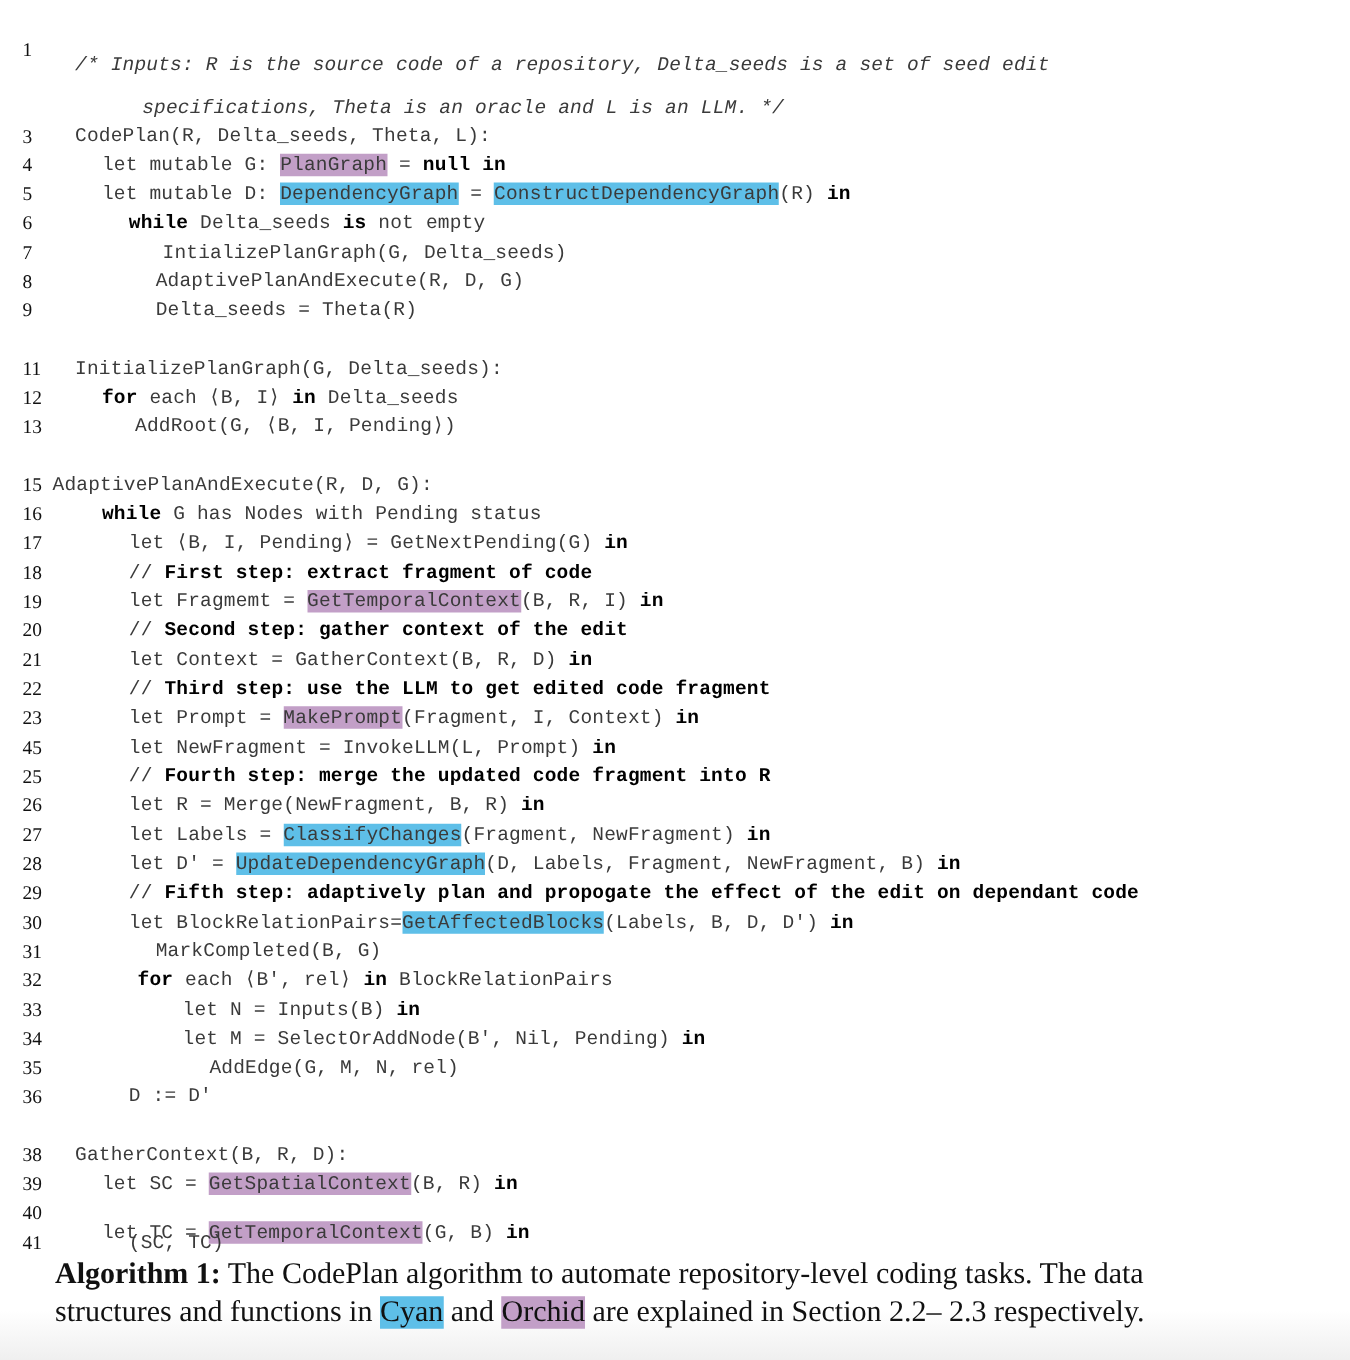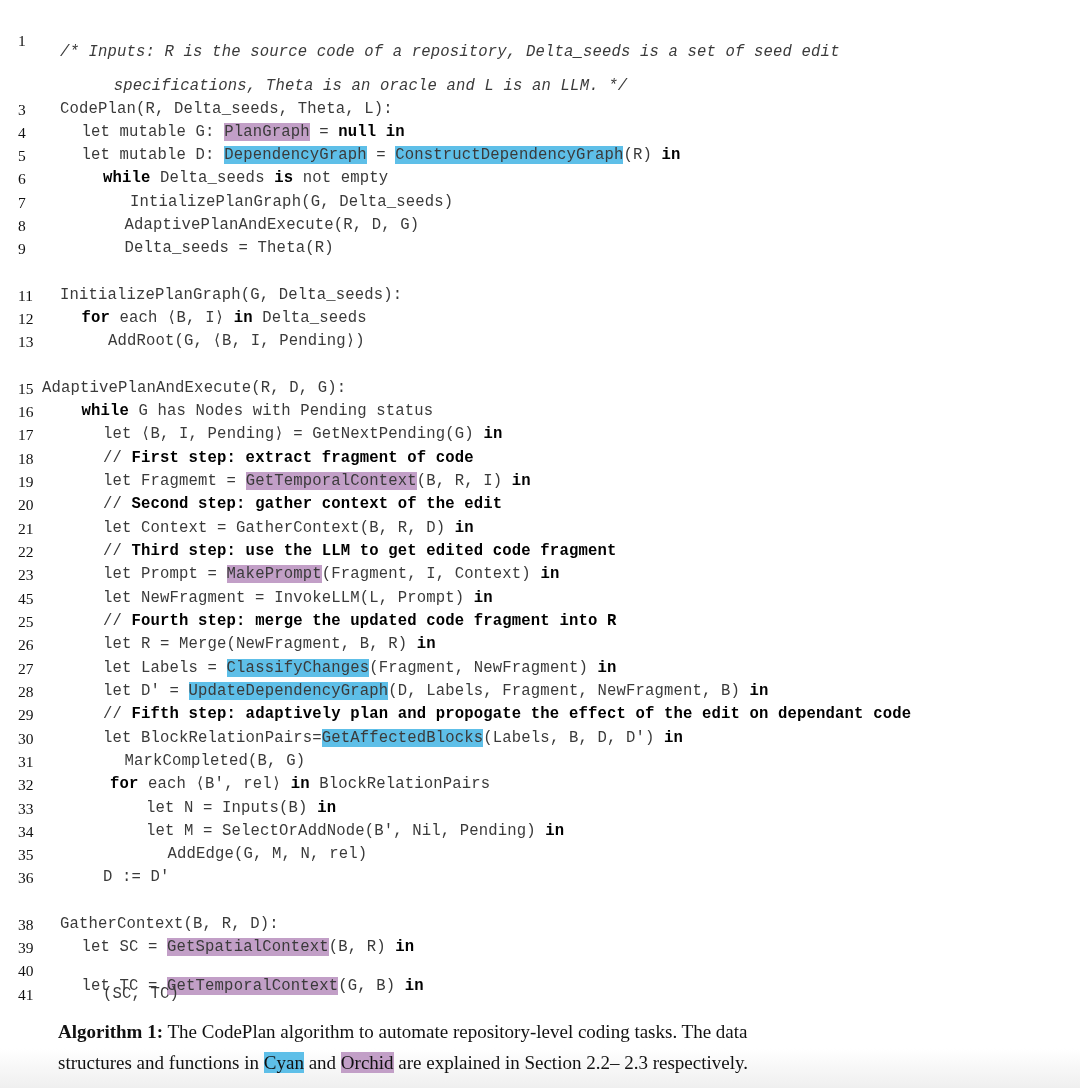--- a/index.html
+++ b/index.html
@@ -25,23 +25,23 @@
     .code {
       position: absolute; white-space: pre;
       font-family: "Liberation Mono", "DejaVu Sans Mono", monospace;
       font-size: 15.6px; color: #3a3a3a; letter-spacing: 0.15px;
     }
     .code .kw { font-weight: bold; color: #000000; }
     .code .cm-i { font-style: italic; color: #3a3a3a; }
     .hl-cyan { background: #5ebfe8; }
     .hl-orchid { background: #c29fc7; }
     .caption {
-      position: absolute; left: 58px; top: 1004px; width: 1010px;
+      position: absolute; left: 44px; top: 1004px; width: 1010px;
       font-family: "Liberation Serif", "DejaVu Serif", serif;
-      font-size: 19px; line-height: 31px; color: #111; margin-top: 12px;
+      font-size: 24px; line-height: 31px; color: #111;
     }
     .caption .cap-label { font-weight: bold; }
   </style>
 </head>
 <body>
 
 <div class="bottom-fade"></div>
 
 <div class="algo" id="algo">
     <div class="line" style="top: 29px;"><span class="ln">1</span><span class="code" style="left: 60px; margin-top: 12px;"><span class="cm-i">/* Inputs: R is the source code of a repository, Delta_seeds is a set of seed edit</span></span></div>

